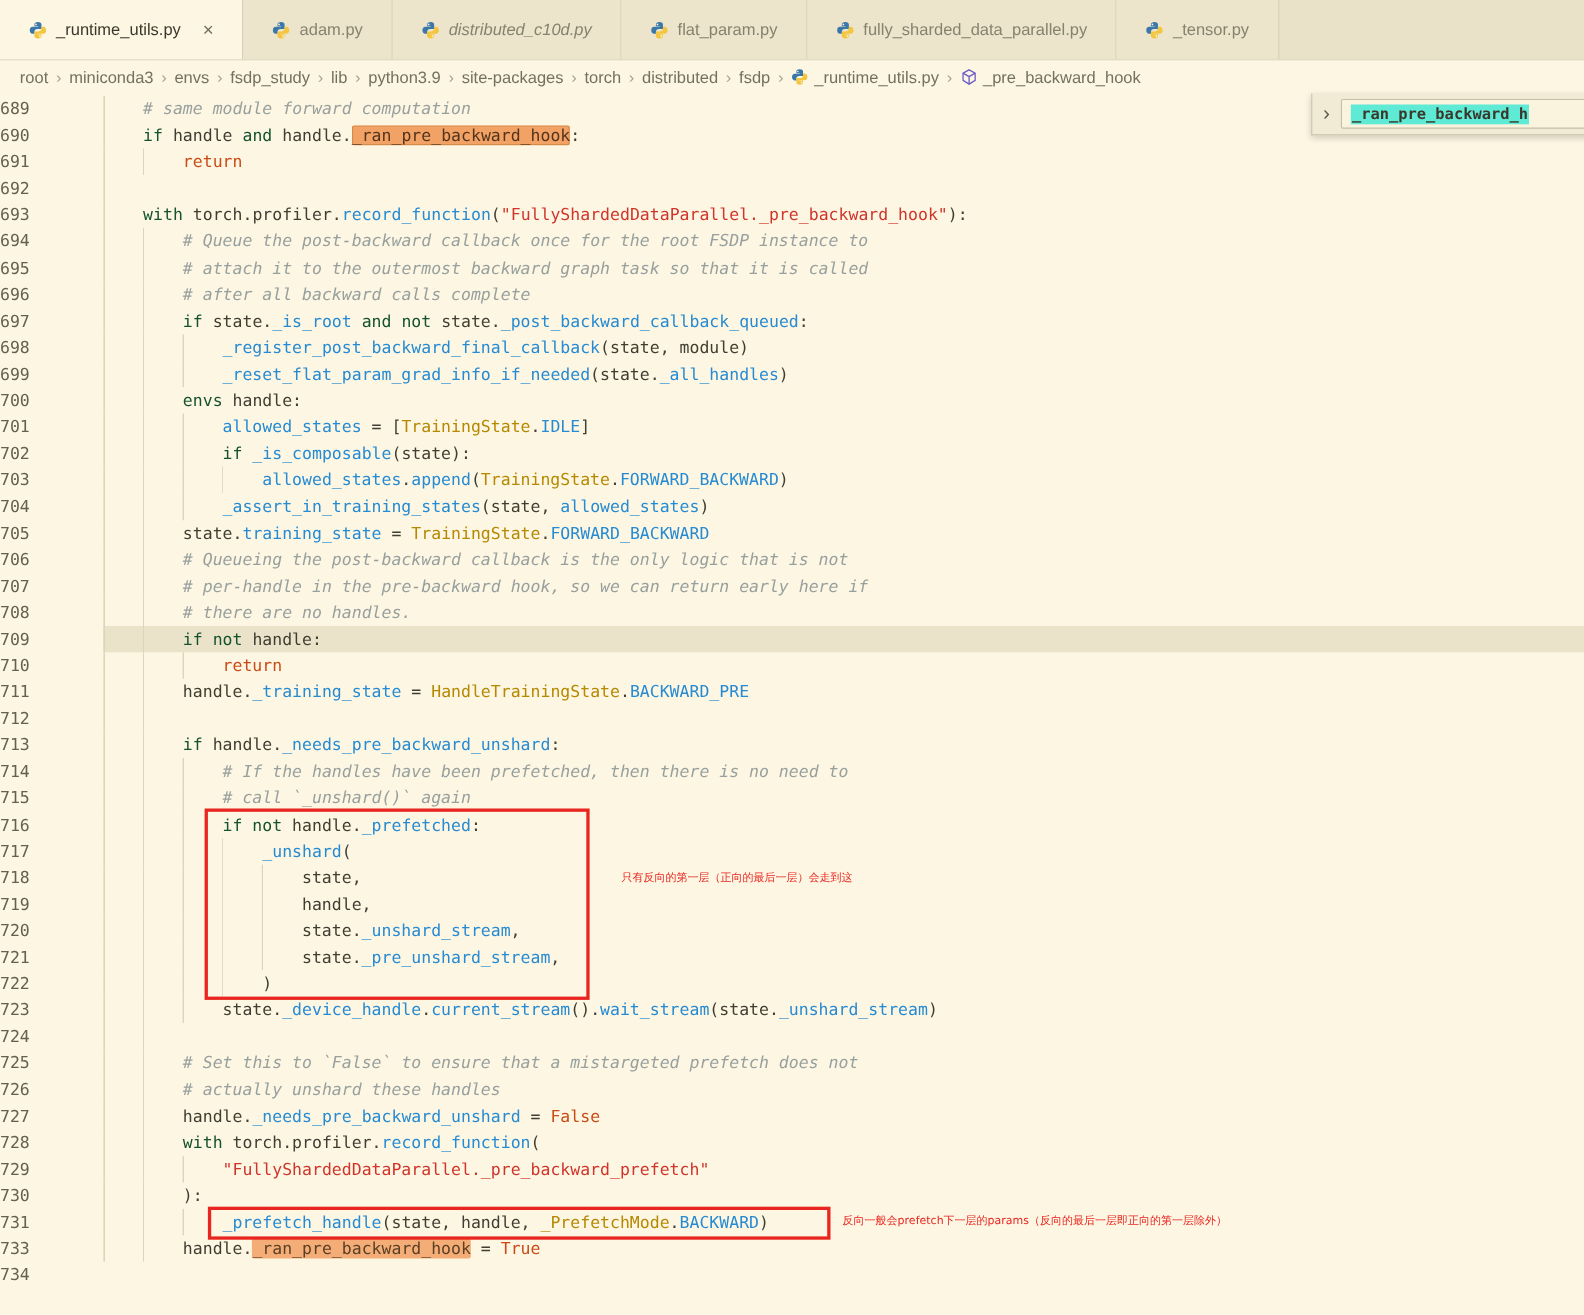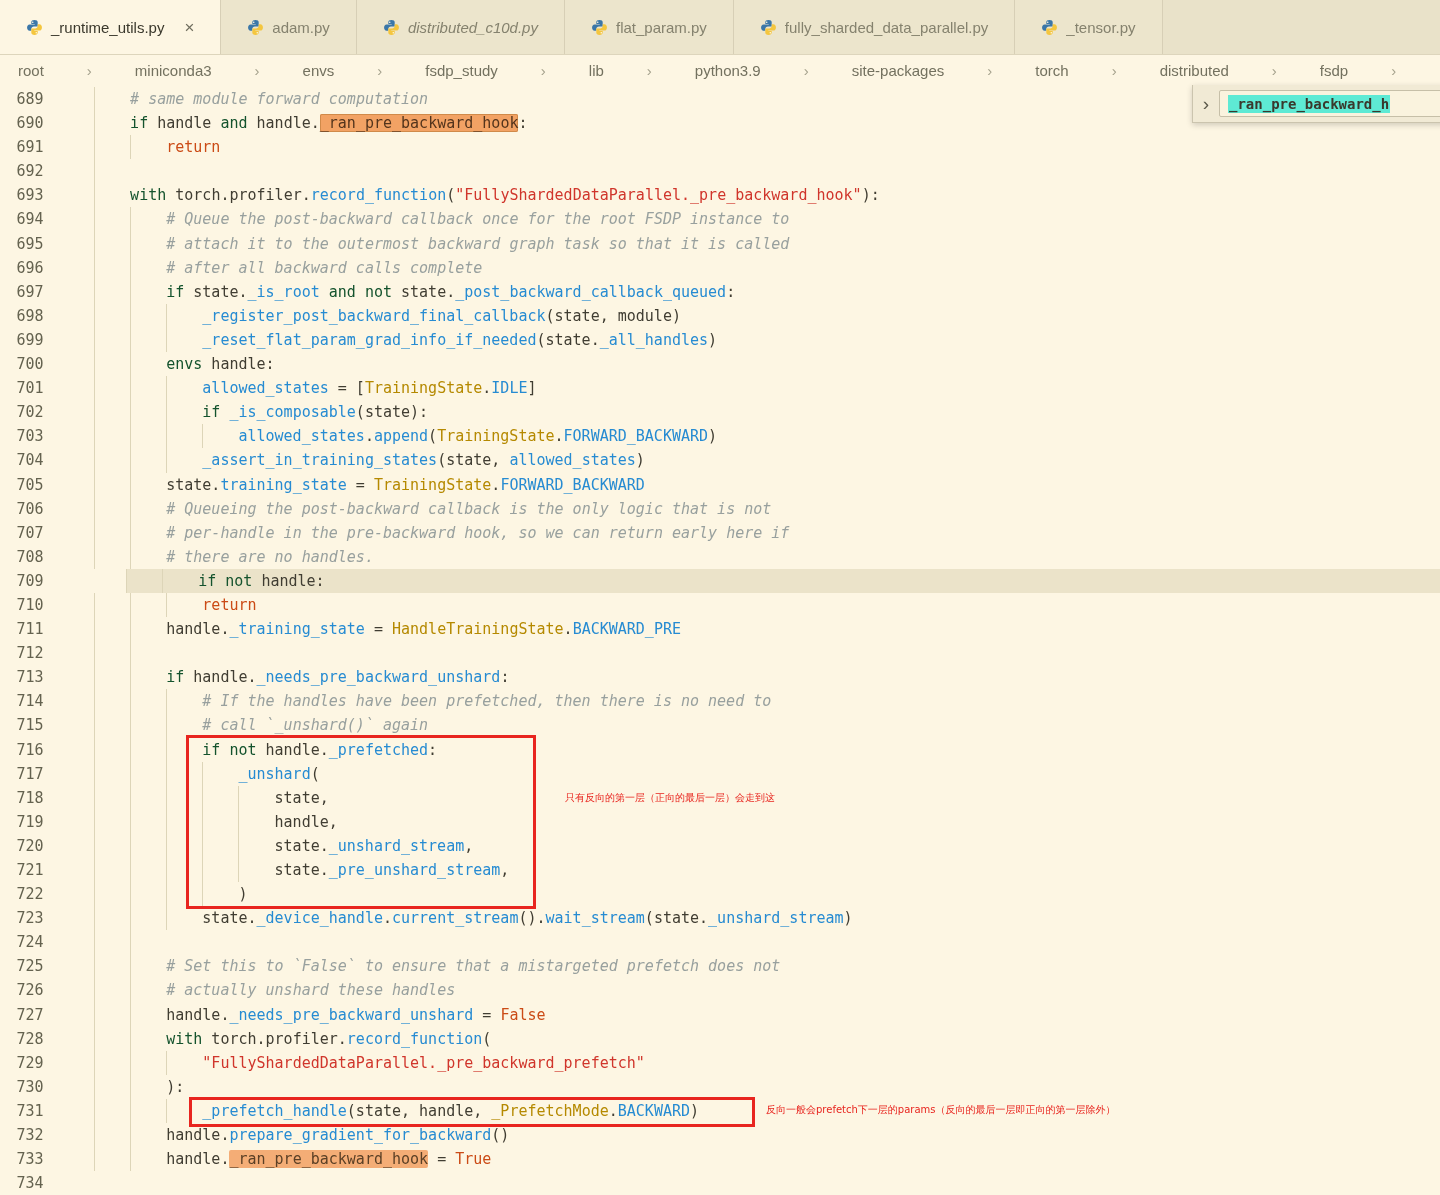--- a/index.html
+++ b/index.html
@@ -22,39 +22,39 @@
     background:#ece5cc; white-space:nowrap; cursor:default;
   }
   .tab.active { background:#fdf6e3; color:#3a382c; border-bottom:none; }
   .tab.italic .tab-label { font-style:italic; }
   .tab-close { margin-left:12px; font-size:17px; color:#6f6d5e; line-height:1; }
   .pyicon { width:17px; height:17px; display:inline-block; flex:none; }
 
   
   .breadcrumbs {
     height:30px; display:flex; align-items:center; padding-left:18px;
-    font-size:15px; color:#73715f; background:#fdf6e3; white-space:nowrap;gap:36px;
+    font-size:15px; color:#73715f; background:#fdf6e3; white-space:nowrap;
   }
   .bc-item { display:flex; align-items:center; gap:5px; }
   .bc-sep { color:#a5a28d; margin:0 7px; font-size:15px; }
   .bc-icon { width:16px; height:16px; display:inline-block; }
 
   
   .editor {
     position:absolute; top:85px; left:0; right:0; bottom:0;
     font-family:"DejaVu Sans Mono", monospace; font-size:15px;
     line-height:24.1px; padding-top:2px; background:#fdf6e3;
   }
   .row { display:flex; height:24.1px; white-space:pre; }
   .num {
-    width:94px; flex:none; text-align:center; padding-right:34px;
+    width:94px; flex:none; text-align:left; padding-right:34px;
     color:#64624f;
   }
   .content { flex:1; }
-  .content.hlrow { background:#ebe3c9;margin-left:32px; }
+  .content.hlrow { background:#ebe3c9; }
   .ig {
     display:inline-block; width:4ch; height:24.1px; vertical-align:top;
     background:linear-gradient(to right, #ddd5b8 1px, rgba(0,0,0,0) 1px);
   }
   .tk-d { color:#403d32; }
   .tk-c { color:#98a09e; font-style:italic; }
   .tk-k { color:#14532d; }
   .tk-r { color:#cb4b16; }
   .tk-b { color:#268bd2;text-align:center; }
   .tk-y { color:#b58900; }
@@ -247,21 +247,20 @@
     <div class="row"><div class="num">722</div><div class="content"><span class="ig"></span><span class="ig"></span><span class="ig"></span><span class="ig"></span><span class="tk-d">)</span></div></div>
     <div class="row"><div class="num">723</div><div class="content"><span class="ig"></span><span class="ig"></span><span class="ig"></span><span class="tk-d">state.</span><span class="tk-b">_device_handle</span><span class="tk-d">.</span><span class="tk-b">current_stream</span><span class="tk-d">().</span><span class="tk-b">wait_stream</span><span class="tk-d">(state.</span><span class="tk-b">_unshard_stream</span><span class="tk-d">)</span></div></div>
     <div class="row"><div class="num">724</div><div class="content"><span class="ig"></span><span class="ig"></span></div></div>
     <div class="row"><div class="num">725</div><div class="content"><span class="ig"></span><span class="ig"></span><span class="tk-c"># Set this to `False` to ensure that a mistargeted prefetch does not</span></div></div>
     <div class="row"><div class="num">726</div><div class="content"><span class="ig"></span><span class="ig"></span><span class="tk-c"># actually unshard these handles</span></div></div>
     <div class="row"><div class="num">727</div><div class="content"><span class="ig"></span><span class="ig"></span><span class="tk-d">handle.</span><span class="tk-b">_needs_pre_backward_unshard</span><span class="tk-d"> = </span><span class="tk-r">False</span></div></div>
     <div class="row"><div class="num">728</div><div class="content"><span class="ig"></span><span class="ig"></span><span class="tk-k">with</span><span class="tk-d"> torch.profiler.</span><span class="tk-b">record_function</span><span class="tk-d">(</span></div></div>
     <div class="row"><div class="num">729</div><div class="content"><span class="ig"></span><span class="ig"></span><span class="ig"></span><span class="tk-s">"FullyShardedDataParallel._pre_backward_prefetch"</span></div></div>
     <div class="row"><div class="num">730</div><div class="content"><span class="ig"></span><span class="ig"></span><span class="tk-d">):</span></div></div>
     <div class="row"><div class="num">731</div><div class="content"><span class="ig"></span><span class="ig"></span><span class="ig"></span><span class="tk-b">_prefetch_handle</span><span class="tk-d">(state, handle, </span><span class="tk-y">_PrefetchMode</span><span class="tk-d">.</span><span class="tk-b">BACKWARD</span><span class="tk-d">)</span></div></div>
-    <div class="row"><div class="num">732</div><div class="content"><span class="ig"></span><span class="ig"></span><span class="tk-d">handle.</span><span class="tk-b">prepare_gradient_for_backward</span><span class="tk-d">()</span></div></div>
     <div class="row"><div class="num">733</div><div class="content"><span class="ig"></span><span class="ig"></span><span class="tk-d">handle.</span><span class="tk-m">_ran_pre_backward_hook</span><span class="tk-d"> = </span><span class="tk-r">True</span></div></div>
     <div class="row"><div class="num">734</div><div class="content"></div></div>
   </div>
 
 <div class="find-widget">
   <span class="find-chevron">›</span>
   <div class="find-input">
     <span class="find-value">_ran_pre_backward_h</span>
 
   </div>

